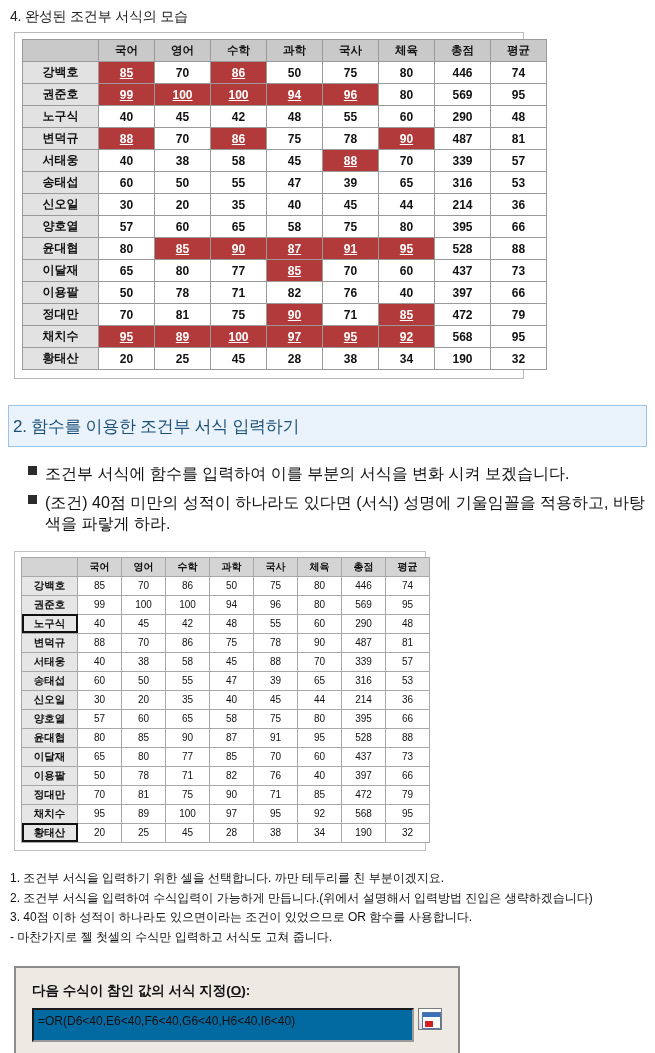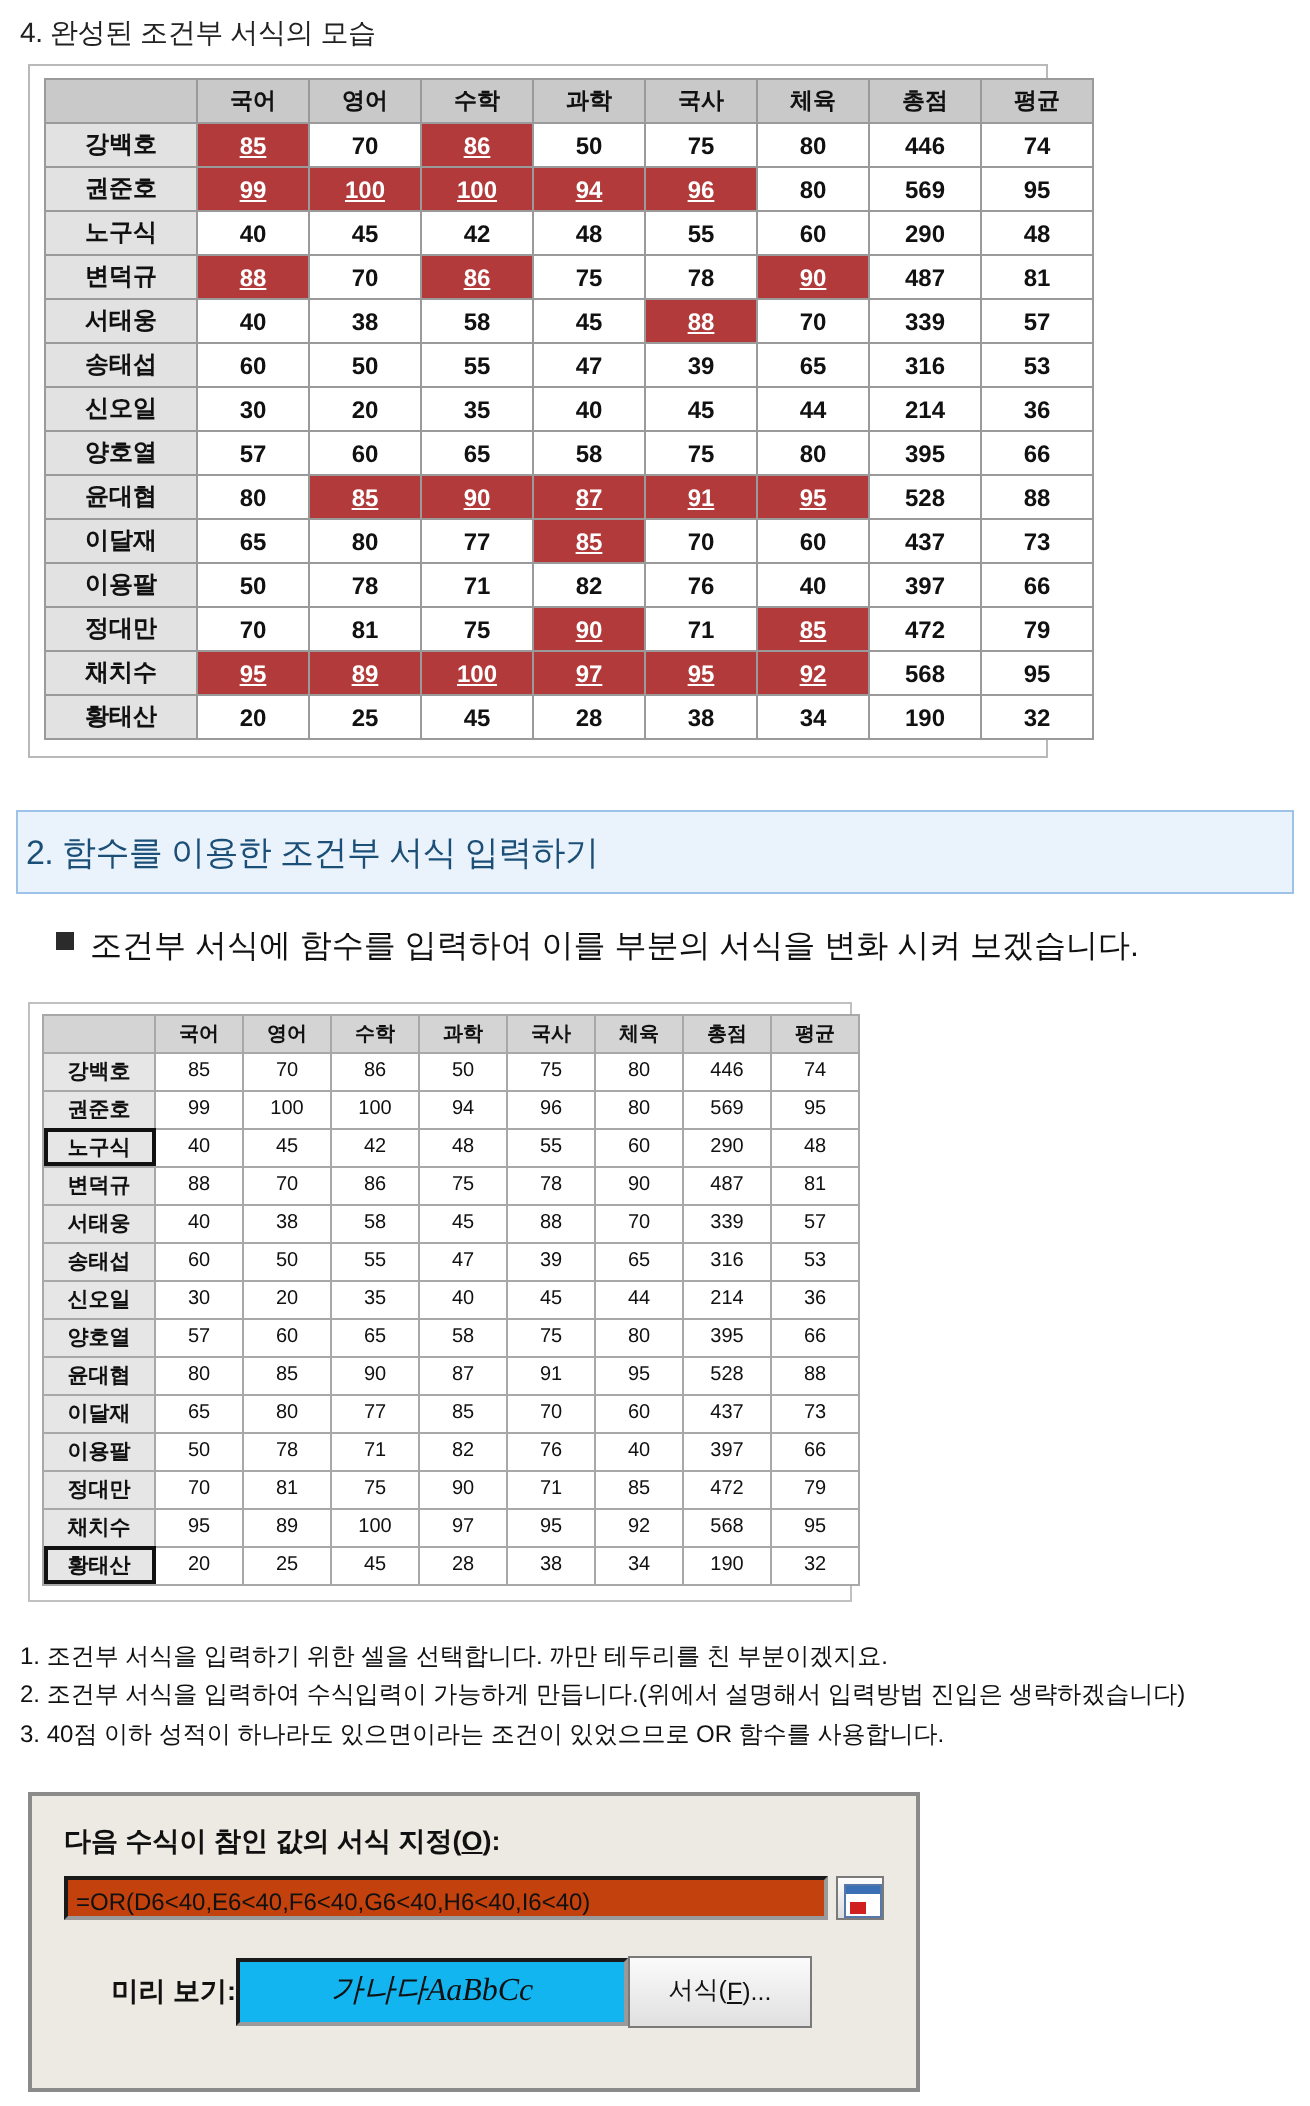--- a/index.html
+++ b/index.html
@@ -170,25 +170,25 @@
     margin-bottom: 8px;
   }
   .dlg-label u { text-decoration: underline; }
   .formula-row {
     display: flex;
     align-items: stretch;
     margin-bottom: 18px;
   }
   .formula-input {
     flex: 1 1 auto;
-    background: #c2410c;
+    background: #0369a1;
     border: 2px inset #9a9a9a;
     border-top-color: #6f6f6f;
     border-left-color: #6f6f6f;
-    height: 22px;
+    height: 34px;
     line-height: 22px;
     font-size: 12px;
     padding: 0 4px;
     color: #111;
     font-family: "Liberation Sans", sans-serif;
     box-sizing: border-box;
     overflow: hidden;
     white-space: nowrap;
   }
   .range-btn {
@@ -463,20 +463,24 @@
     </table>
   </div>
 
   <div class="section-head">2. 함수를 이용한 조건부 서식 입력하기</div>
 
   <div class="bullets">
     <div class="bullet-row">
       <span class="bullet-mark"></span>
       <span class="bullet-text">조건부 서식에 함수를 입력하여 이를 부분의 서식을 변화 시켜 보겠습니다.</span>
     </div>
+    <div class="bullet-row">
+      <span class="bullet-mark"></span>
+      <span class="bullet-text">(조건) 40점 미만의 성적이 하나라도 있다면 (서식) 성명에 기울임꼴을 적용하고, 바탕색을 파랗게 하라.</span>
+    </div>
   </div>
 
   <div class="tbl2-wrap">
     <table class="grid2 tbl2">
       <colgroup>
         <col class="c0">
           <col class="cx">
           <col class="cx">
           <col class="cx">
           <col class="cx">
@@ -654,20 +658,21 @@
             <td>32</td>
           </tr>
         </tbody>
     </table>
   </div>
 
   <div class="notes">
     <div>1. 조건부 서식을 입력하기 위한 셀을 선택합니다. 까만 테두리를 친 부분이겠지요.</div>
     <div>2. 조건부 서식을 입력하여 수식입력이 가능하게 만듭니다.(위에서 설명해서 입력방법 진입은 생략하겠습니다)</div>
     <div>3. 40점 이하 성적이 하나라도 있으면이라는 조건이 있었으므로 OR 함수를 사용합니다.</div>
+    <div>- 마찬가지로 젤 첫셀의 수식만 입력하고 서식도 고쳐 줍니다.</div>
   </div>
 
   <div class="dialog">
     <div class="dlg-label">
       <span>다음 수식이 참인 값의 서식 지정(</span><u>O</u><span>):</span>
     </div>
 
     <div class="formula-row">
       <div class="formula-input">=OR(D6&lt;40,E6&lt;40,F6&lt;40,G6&lt;40,H6&lt;40,I6&lt;40)</div>
       <div class="range-btn">

